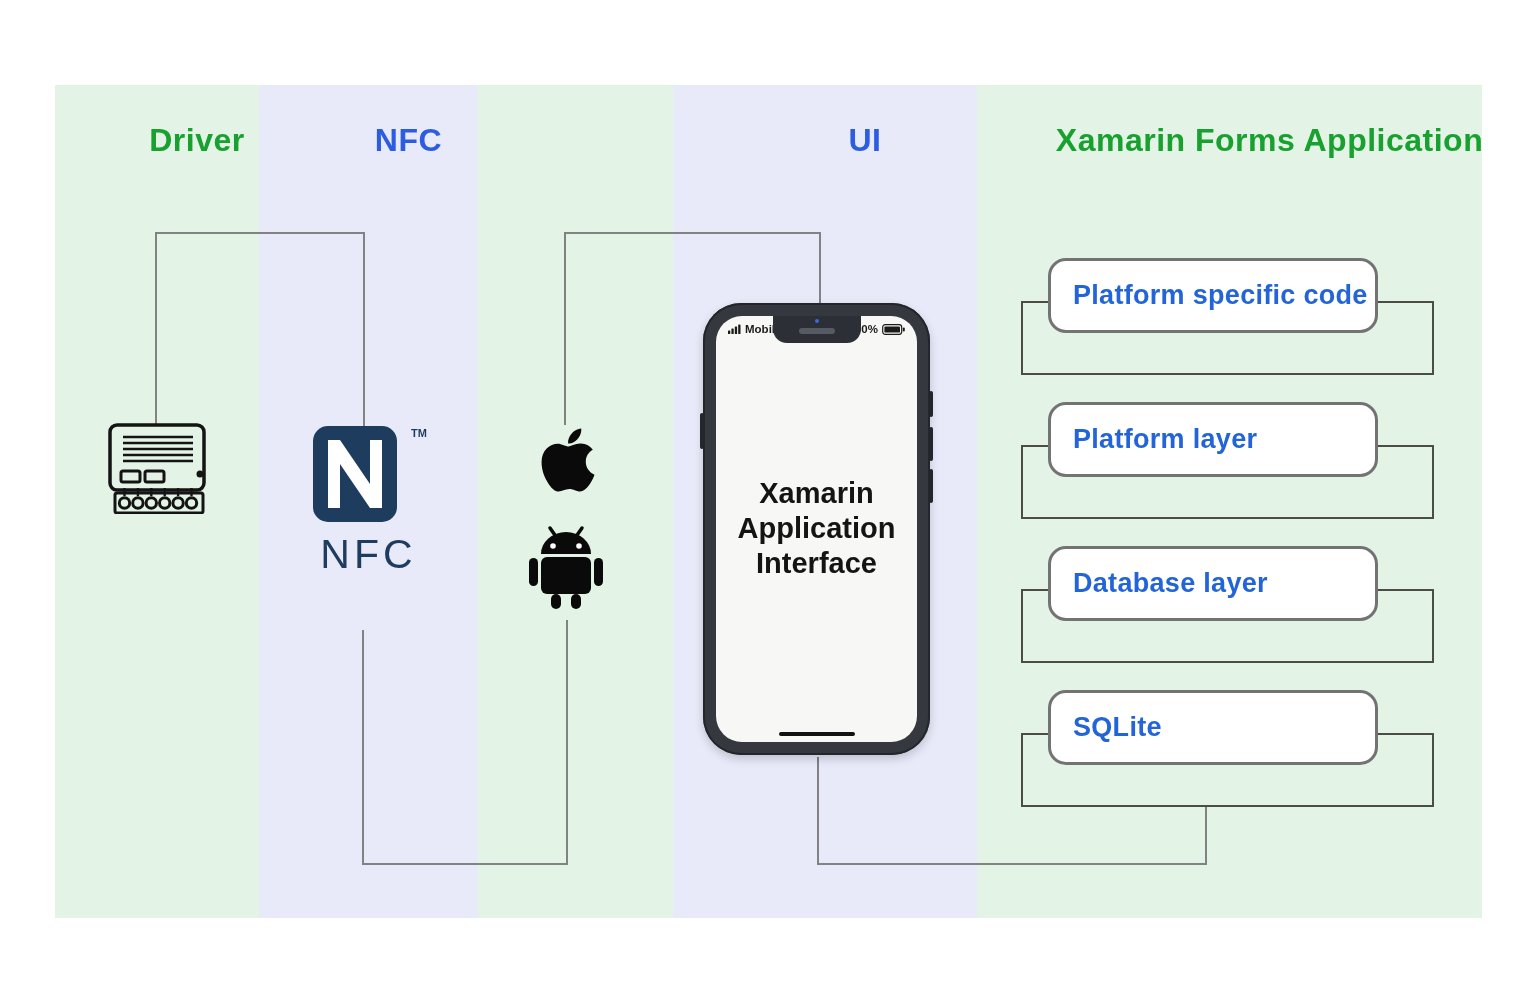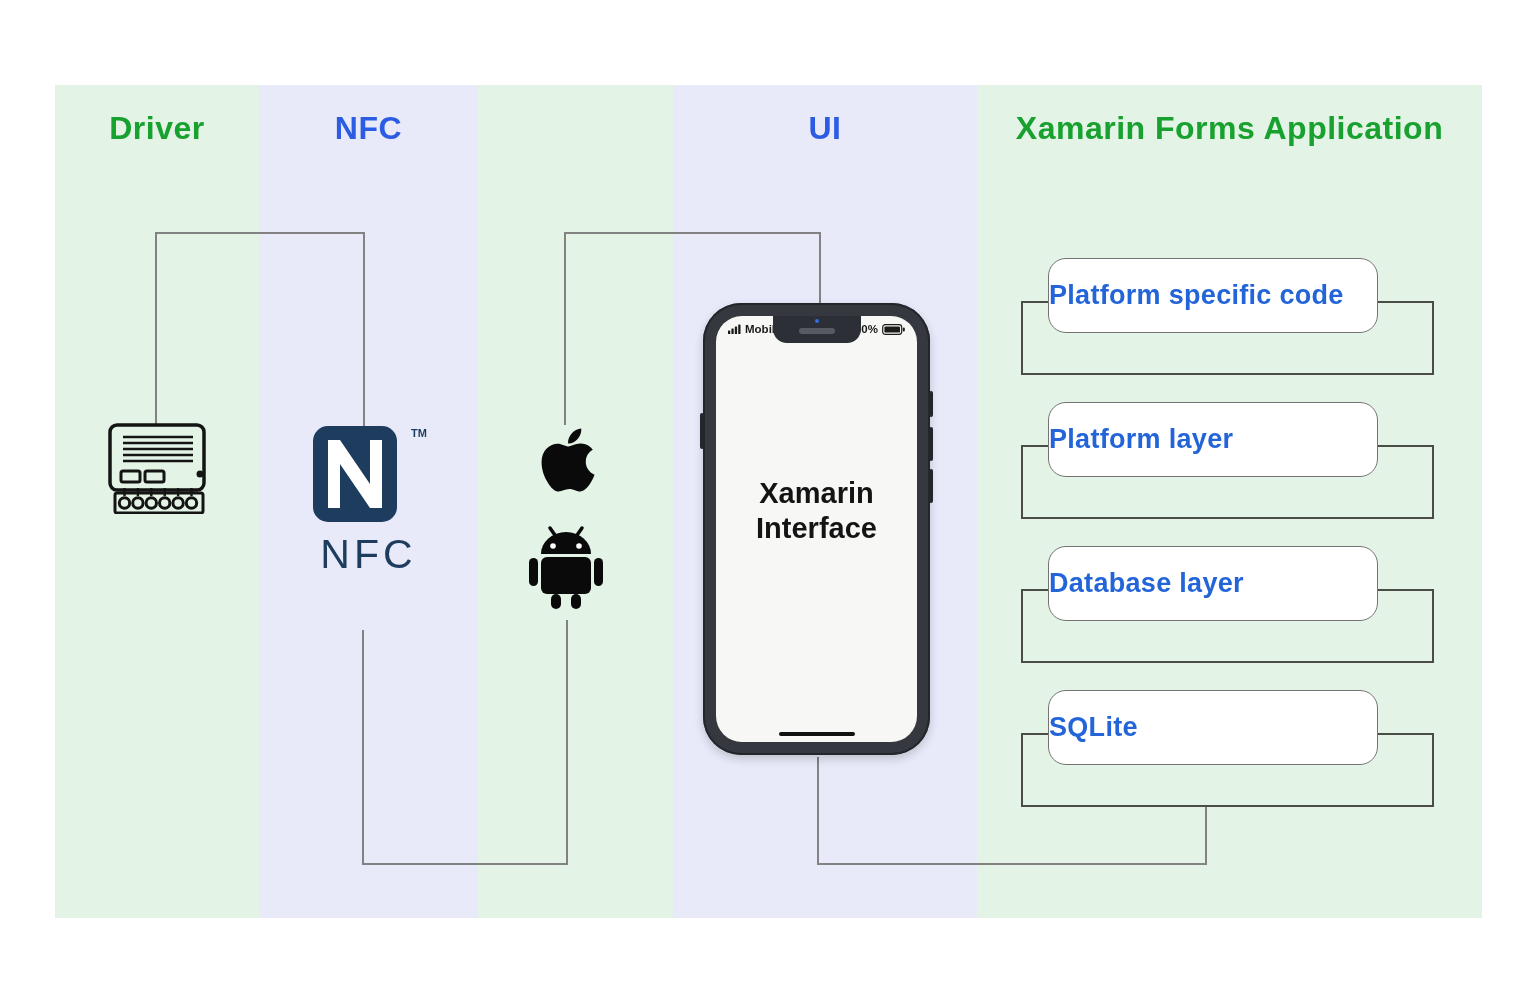--- a/index.html
+++ b/index.html
@@ -10,36 +10,36 @@
   .band{position:absolute;top:85px;height:833px;}
   .band.green{background:#e3f3e6;}
   .band.lav{background:#e8eafa;}
   .b-driver{left:55px;width:204px;}
   .b-nfc{left:259px;width:219px;}
   .b-platform{left:478px;width:195px;}
   .b-ui{left:673px;width:304px;}
   .b-xamarin{left:977px;width:505px;}
 
   
-  .colhead{position:absolute;top:104px;height:48px;line-height:48px;
-    font-size:32px;font-weight:bold;text-align:center;letter-spacing:.5px;}
+  .colhead{position:absolute;top:116px;height:48px;line-height:48px;
+    font-size:32px;font-weight:bold;text-align:center;letter-spacing:.5px;padding-left:40px;}
   .colhead.green{color:#18a12f;}
   .colhead.blue{color:#2b5ce2;}
   .h-driver{left:55px;width:204px;}
   .h-nfc{left:259px;width:219px;}
   .h-platform{left:478px;width:195px;}
   .h-ui{left:673px;width:304px;}
   .h-xamarin{left:977px;width:505px;}
 
   svg.wires{position:absolute;left:0;top:0;z-index:1;pointer-events:none;}
 
   
   .appbox{position:absolute;left:1048px;width:330px;height:75px;background:#ffffff;
-    border:1px solid #737373;border-radius:18px;z-index:2;box-sizing:border-box;
-    display:flex;align-items:center;}
+    border:3px solid #737373;border-radius:18px;z-index:2;box-sizing:border-box;
+    display:flex;align-items:center;padding-left:22px;}
   .appbox span{font-size:27px;font-weight:bold;color:#2365d8;letter-spacing:.3px;}
   .ab-0{top:258px;} .ab-1{top:402px;} .ab-2{top:546px;} .ab-3{top:690px;}
 
   
   .icon-abs{position:absolute;z-index:2;}
   .nfc-square{position:absolute;left:313px;top:426px;z-index:2;}
   .nfc-tm{position:absolute;left:399px;top:427px;z-index:2;font-size:11px;font-weight:bold;color:#1d3c5e;margin-left:12px;}
   .nfc-word{position:absolute;left:259px;top:531px;width:219px;text-align:center;z-index:2;
     font-size:41px;font-weight:400;color:#1d3c5e;letter-spacing:4px;}
 
@@ -187,20 +187,21 @@
         </svg>
         <span>100%</span>
         <svg width="23" height="11" viewBox="0 0 23 11">
           <rect x="0.7" y="0.7" width="19" height="9.6" rx="2.5" fill="none" stroke="#1b1b1b" stroke-width="1.2"></rect>
           <rect x="2.4" y="2.4" width="15.6" height="6.2" rx="1.2" fill="#1b1b1b"></rect>
           <rect x="20.8" y="3.4" width="2" height="4.2" rx="1" fill="#1b1b1b"></rect>
         </svg>
       </div>
       <div class="phone-copy">
         <div>Xamarin</div>
+        <div>Application</div>
         <div>Interface</div>
       </div>
       <div class="homebar"></div>
       <div class="notch">
         <div class="camdot"></div>
         <div class="speaker"></div>
       </div>
     </div>
   </div>
 

